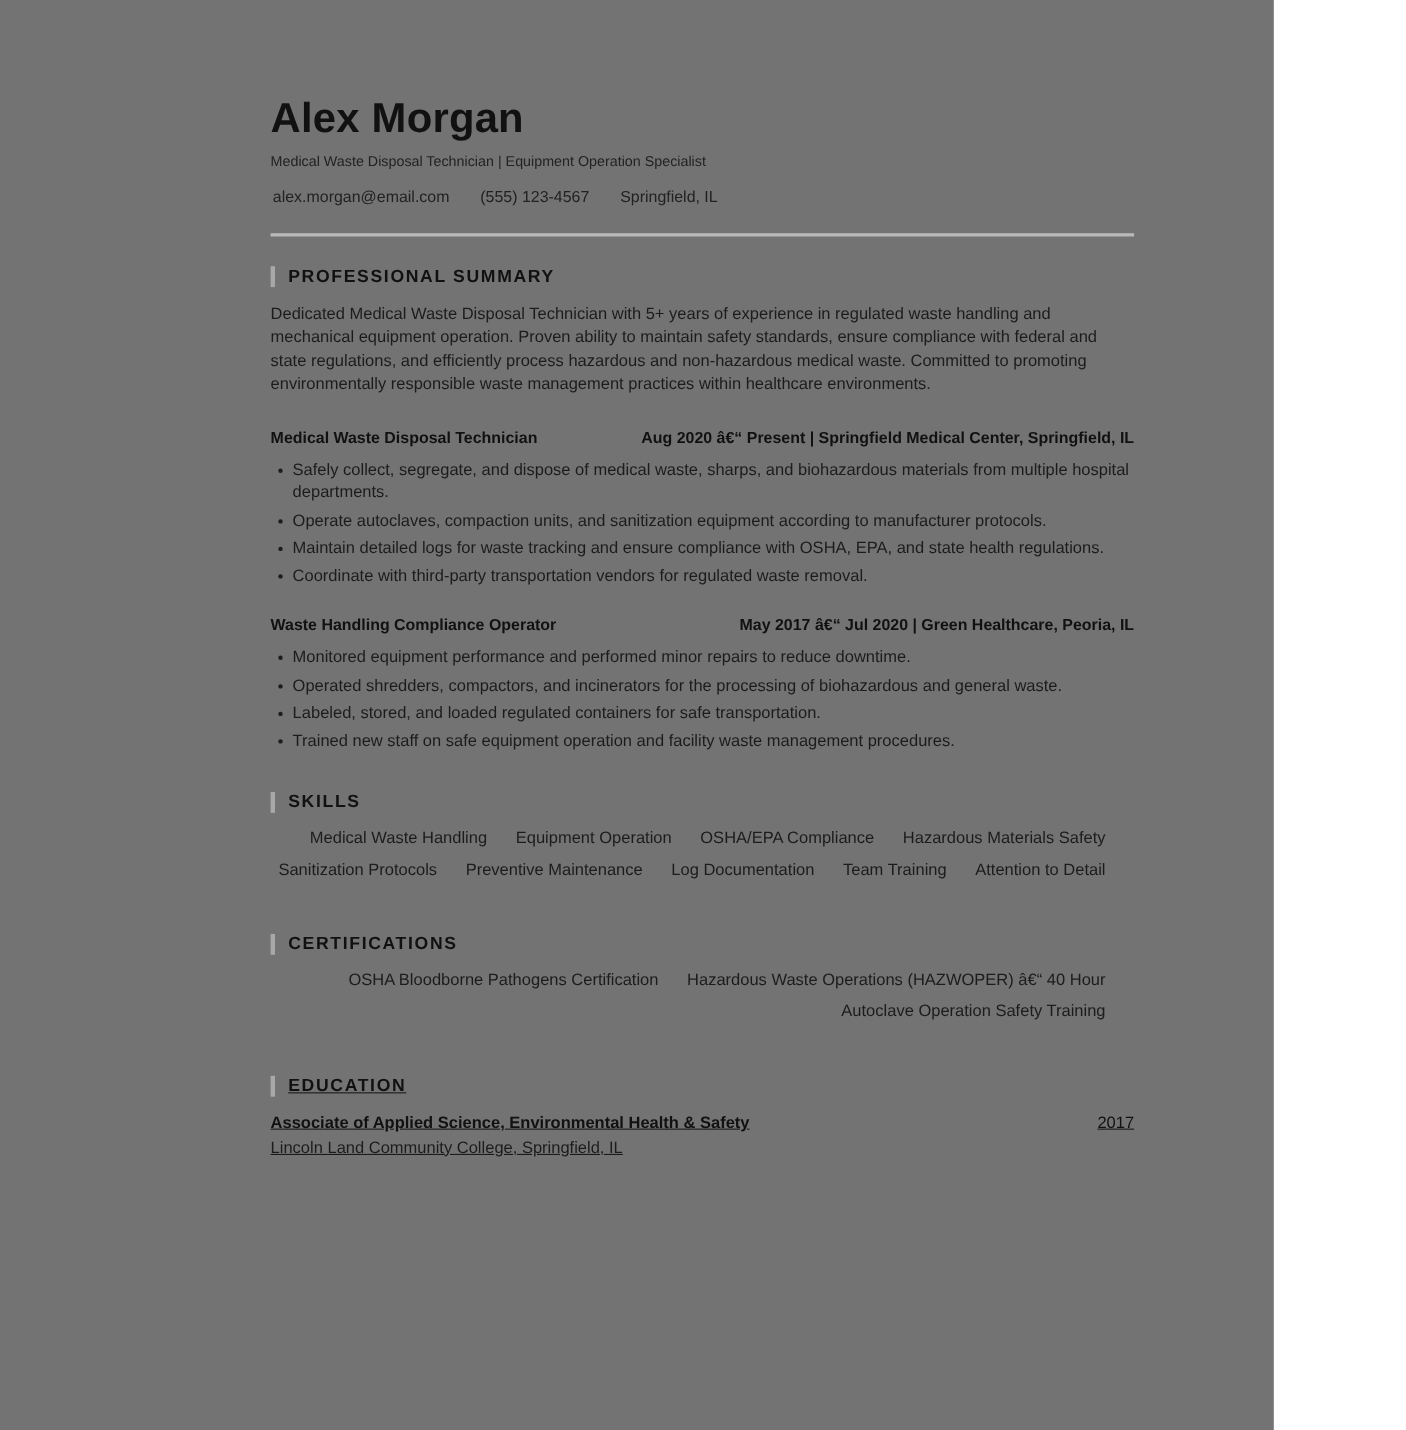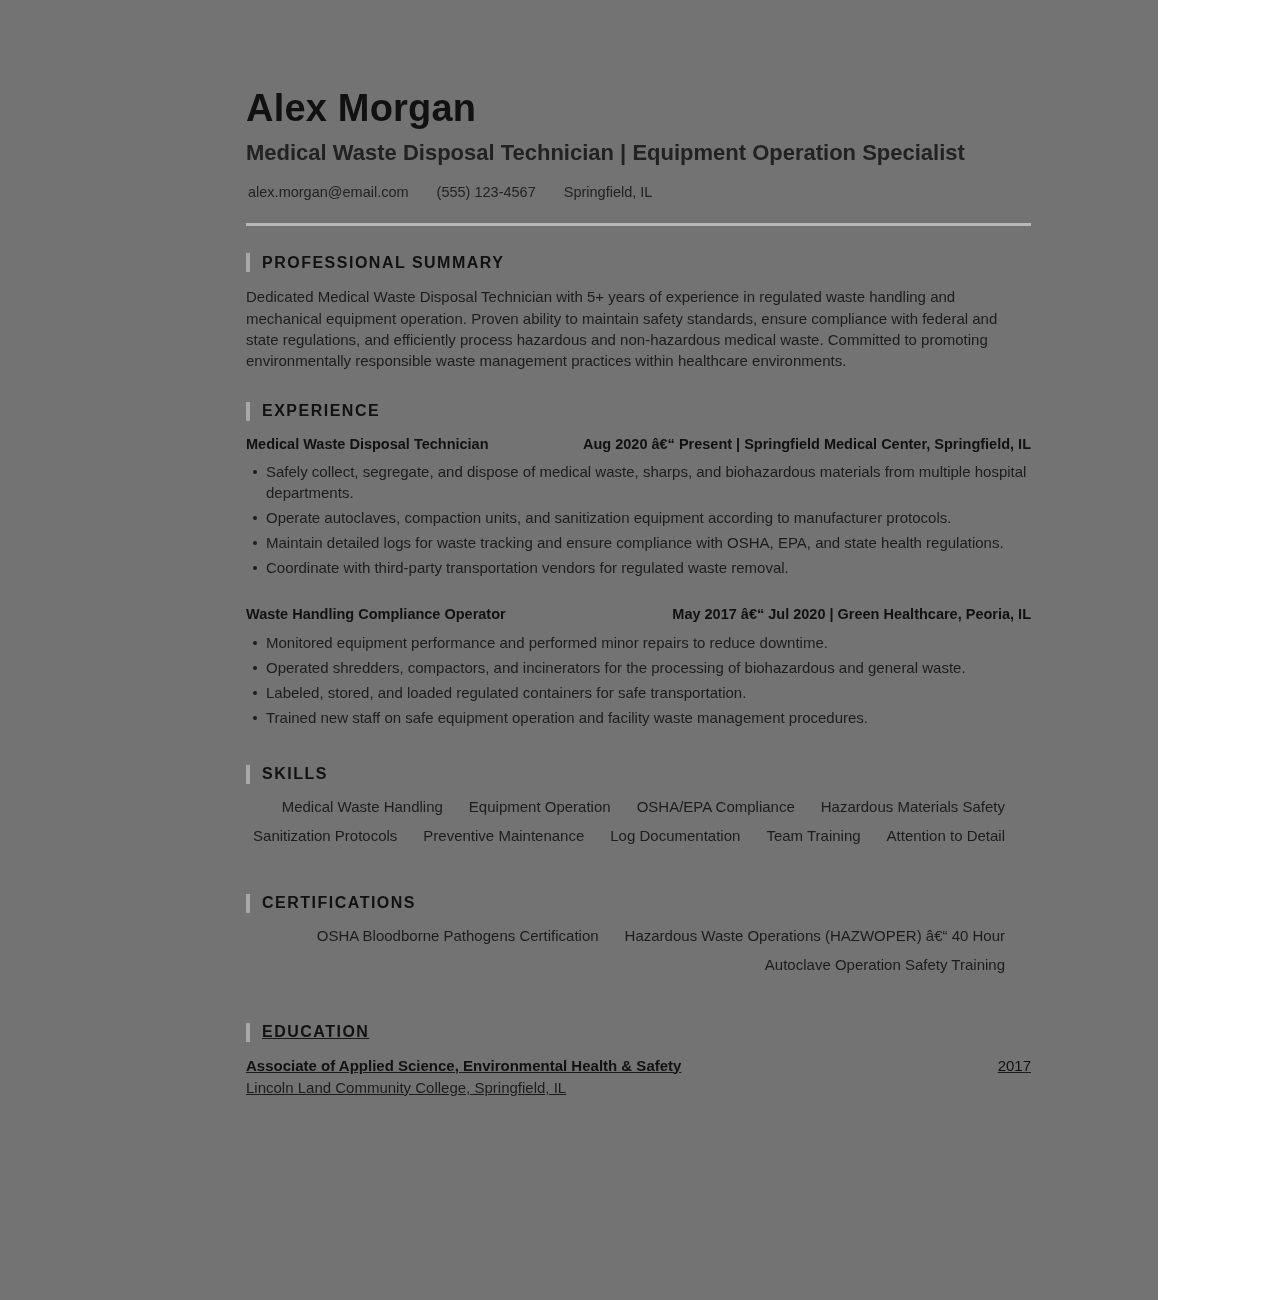--- a/index.html
+++ b/index.html
@@ -28,22 +28,22 @@
   
   .name {
     font-size: 38px;
     font-weight: bold;
     line-height: 1.08;
     letter-spacing: 0.2px;
     color: #111111;
     margin: 0 0 10px 0;
   }
   .headline {
-    font-size: 22px;
-    font-weight: bold;
+    font-size: 13px;
+    font-weight: normal;
     color: #222222;
     margin: 0 0 16px 0;
     line-height: 1.25;
   }
   .contact {
     display: flex;
     flex-wrap: wrap;
     font-size: 14.5px;
     color: #222222;
     line-height: 1.3;
@@ -192,24 +192,20 @@
 
     <div class="section summary-section">
       <div class="section-head">
         <span class="accent-bar"></span>
         <span class="section-title">PROFESSIONAL SUMMARY</span>
       </div>
       <p class="summary">Dedicated Medical Waste Disposal Technician with 5+ years of experience in regulated waste handling and mechanical equipment operation. Proven ability to maintain safety standards, ensure compliance with federal and state regulations, and efficiently process hazardous and non-hazardous medical waste. Committed to promoting environmentally responsible waste management practices within healthcare environments.</p>
     </div>
 
     <div class="section experience">
-      <div class="section-head">
-        <span class="accent-bar"></span>
-        <span class="section-title">EXPERIENCE</span>
-      </div>
 
       <div class="job">
         <div class="job-head">
           <span class="job-title">Medical Waste Disposal Technician</span>
           <span class="job-meta">Aug 2020 â€“ Present | Springfield Medical Center, Springfield, IL</span>
         </div>
         <ul class="bullets">
           <li>Safely collect, segregate, and dispose of medical waste, sharps, and biohazardous materials from multiple hospital departments.</li>
           <li>Operate autoclaves, compaction units, and sanitization equipment according to manufacturer protocols.</li>
           <li>Maintain detailed logs for waste tracking and ensure compliance with OSHA, EPA, and state health regulations.</li>

